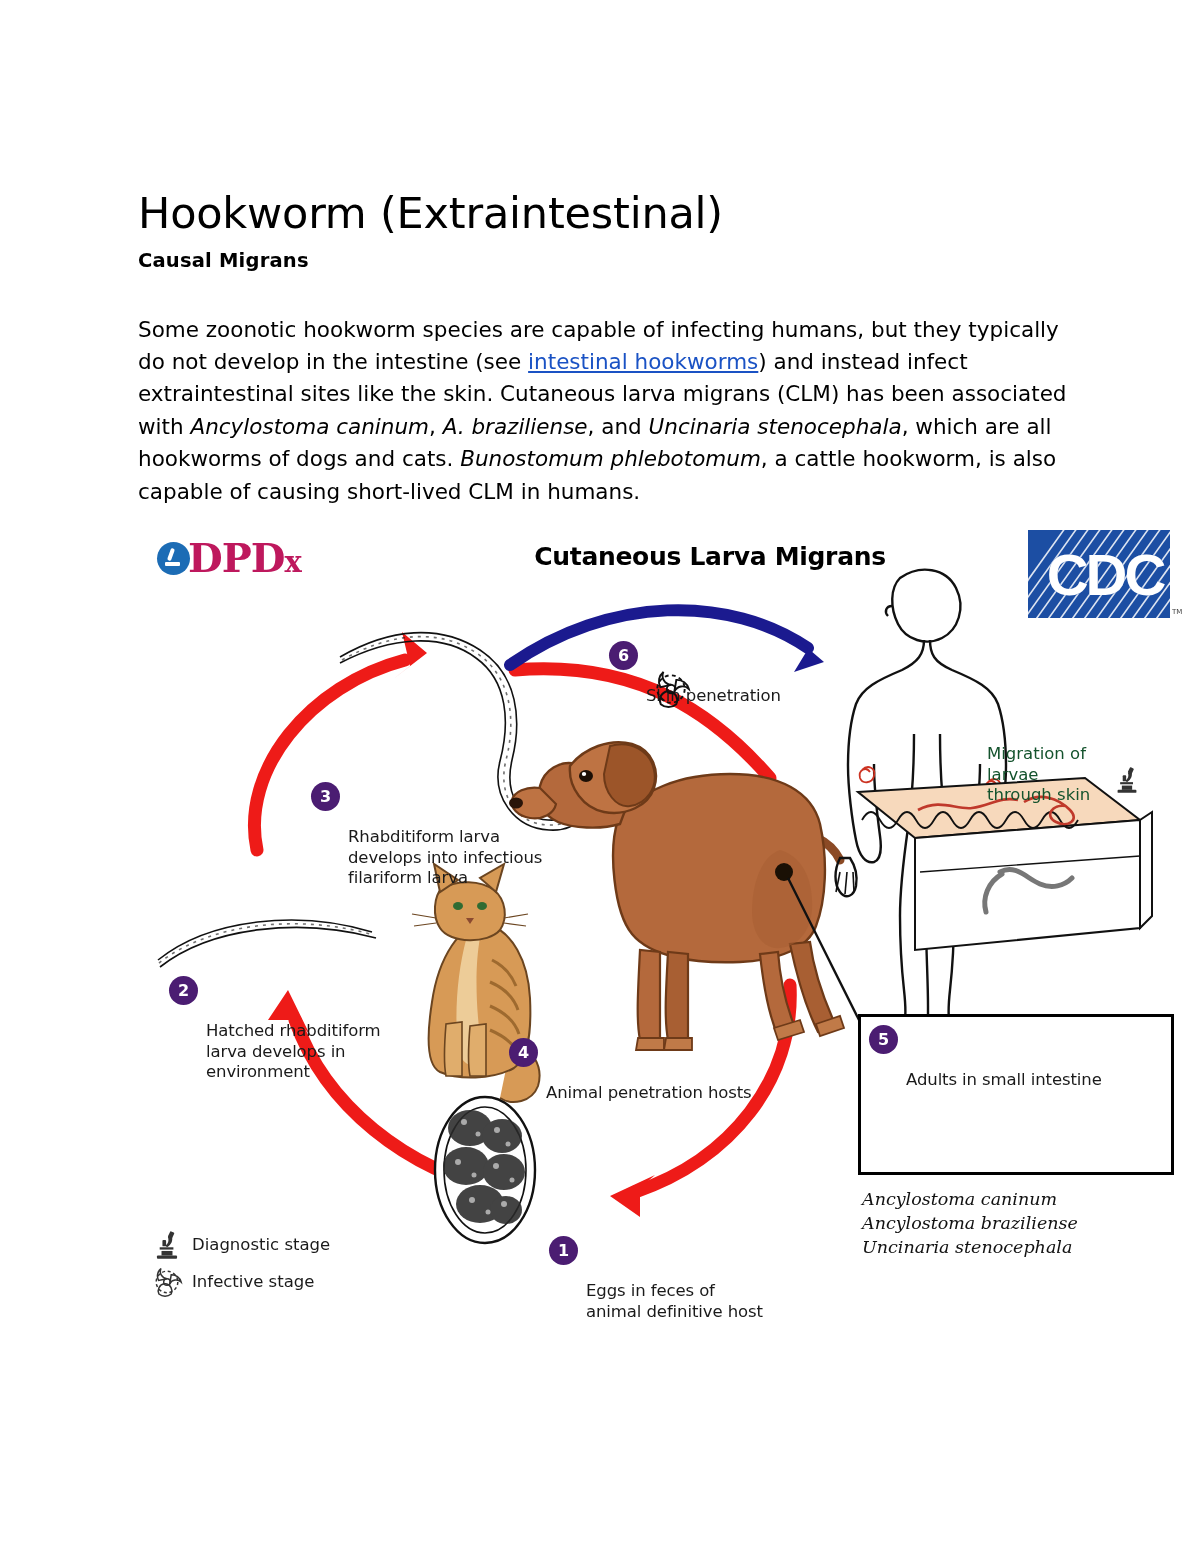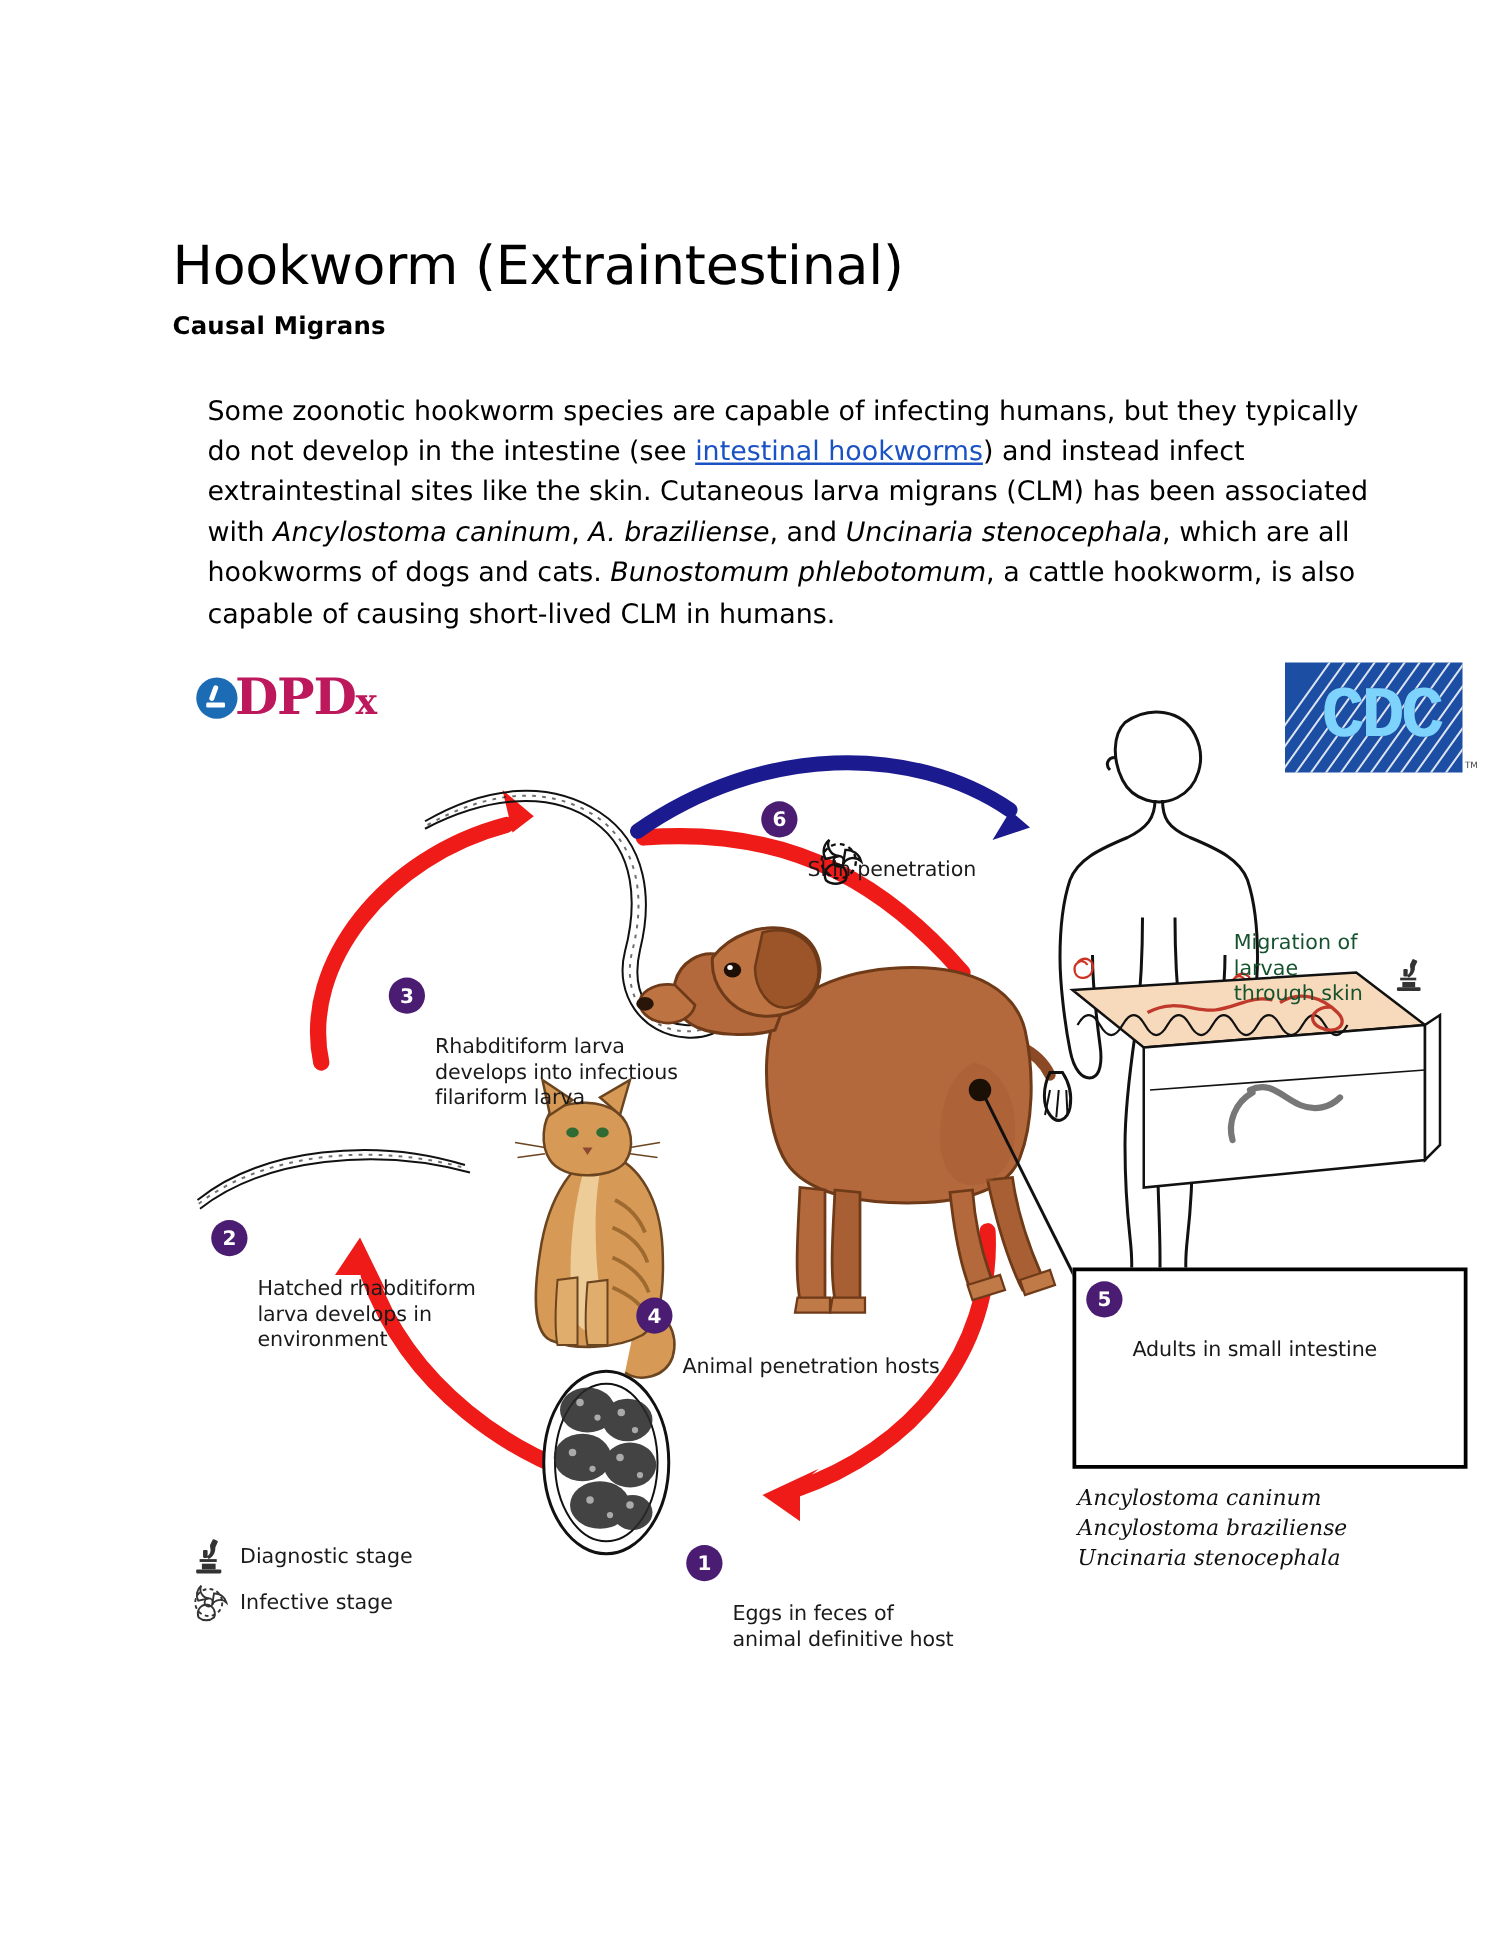--- a/index.html
+++ b/index.html
@@ -16,21 +16,21 @@
   .doc-title{
     position:absolute;left:138px;top:162px;width:940px;
     font-size:43px;font-weight:400;letter-spacing:-0.2px;line-height:1.05;
   }
   .section-head{
     position:absolute;left:138px;top:249px;
     font-size:19.5px;font-weight:bold;letter-spacing:0.2px;
   }
   .body-copy{
     position:absolute;left:138px;top:292px;width:930px;
-    font-size:21.5px;line-height:32.4px;margin-left:28px;
+    font-size:21.5px;line-height:32.4px;
   }
   .body-copy i{font-style:italic;}
   .doclink{color:#1a52c4;text-decoration:underline;}
 
   
   .figure{position:absolute;left:140px;top:520px;width:1045px;height:790px;}
 
   
   .dpdx{position:absolute;left:15px;top:18px;width:175px;height:48px;}
   .dpdx .word{
@@ -52,22 +52,22 @@
   }
 
   
   .cdc{
     position:absolute;left:888px;top:10px;width:142px;height:88px;
     background:#1c4ea3;overflow:hidden;
   }
   .cdc .stripes{position:absolute;inset:0;}
   .cdc .letters{
     position:absolute;inset:0;display:flex;align-items:center;justify-content:center;
-    font-family:Liberation Mono, monospace;
-    font-size:58px;font-weight:bold;color:#7dd3fc;letter-spacing:-3px;
+    font-family:Liberation Sans, sans-serif;
+    font-size:58px;font-weight:bold;color:#ffffff;letter-spacing:-3px;
     text-shadow:0 0 1px #1c4ea3;
     padding-left:12px;
   }
   .cdc-tm{position:absolute;left:1032px;top:88px;font-size:7px;color:#444;}
 
   
   .fig-title{
     position:absolute;left:370px;top:22px;width:400px;text-align:center;
     font-size:25px;font-weight:bold;letter-spacing:-0.3px;
   }
@@ -147,20 +147,21 @@
           <line x1="90" y1="92" x2="160" y2="-6"></line>
             <line x1="102" y1="92" x2="172" y2="-6"></line>
           <line x1="114" y1="92" x2="184" y2="-6"></line>
             <line x1="126" y1="92" x2="196" y2="-6"></line>
         </g>
       </svg>
       <div class="letters">CDC</div>
     </div>
     <div class="cdc-tm">TM</div>
 
+    <div class="fig-title">Cutaneous Larva Migrans</div>
 
     <svg class="fig-svg" viewBox="0 0 1045 790">
       <defs>
         <marker id="redhead" markerWidth="8" markerHeight="8" refX="3" refY="4" orient="auto">
           <path d="M0,0 L8,4 L0,8 L2,4 Z" fill="#EE1B18"></path>
         </marker>
       </defs>
 
       <g>
 

